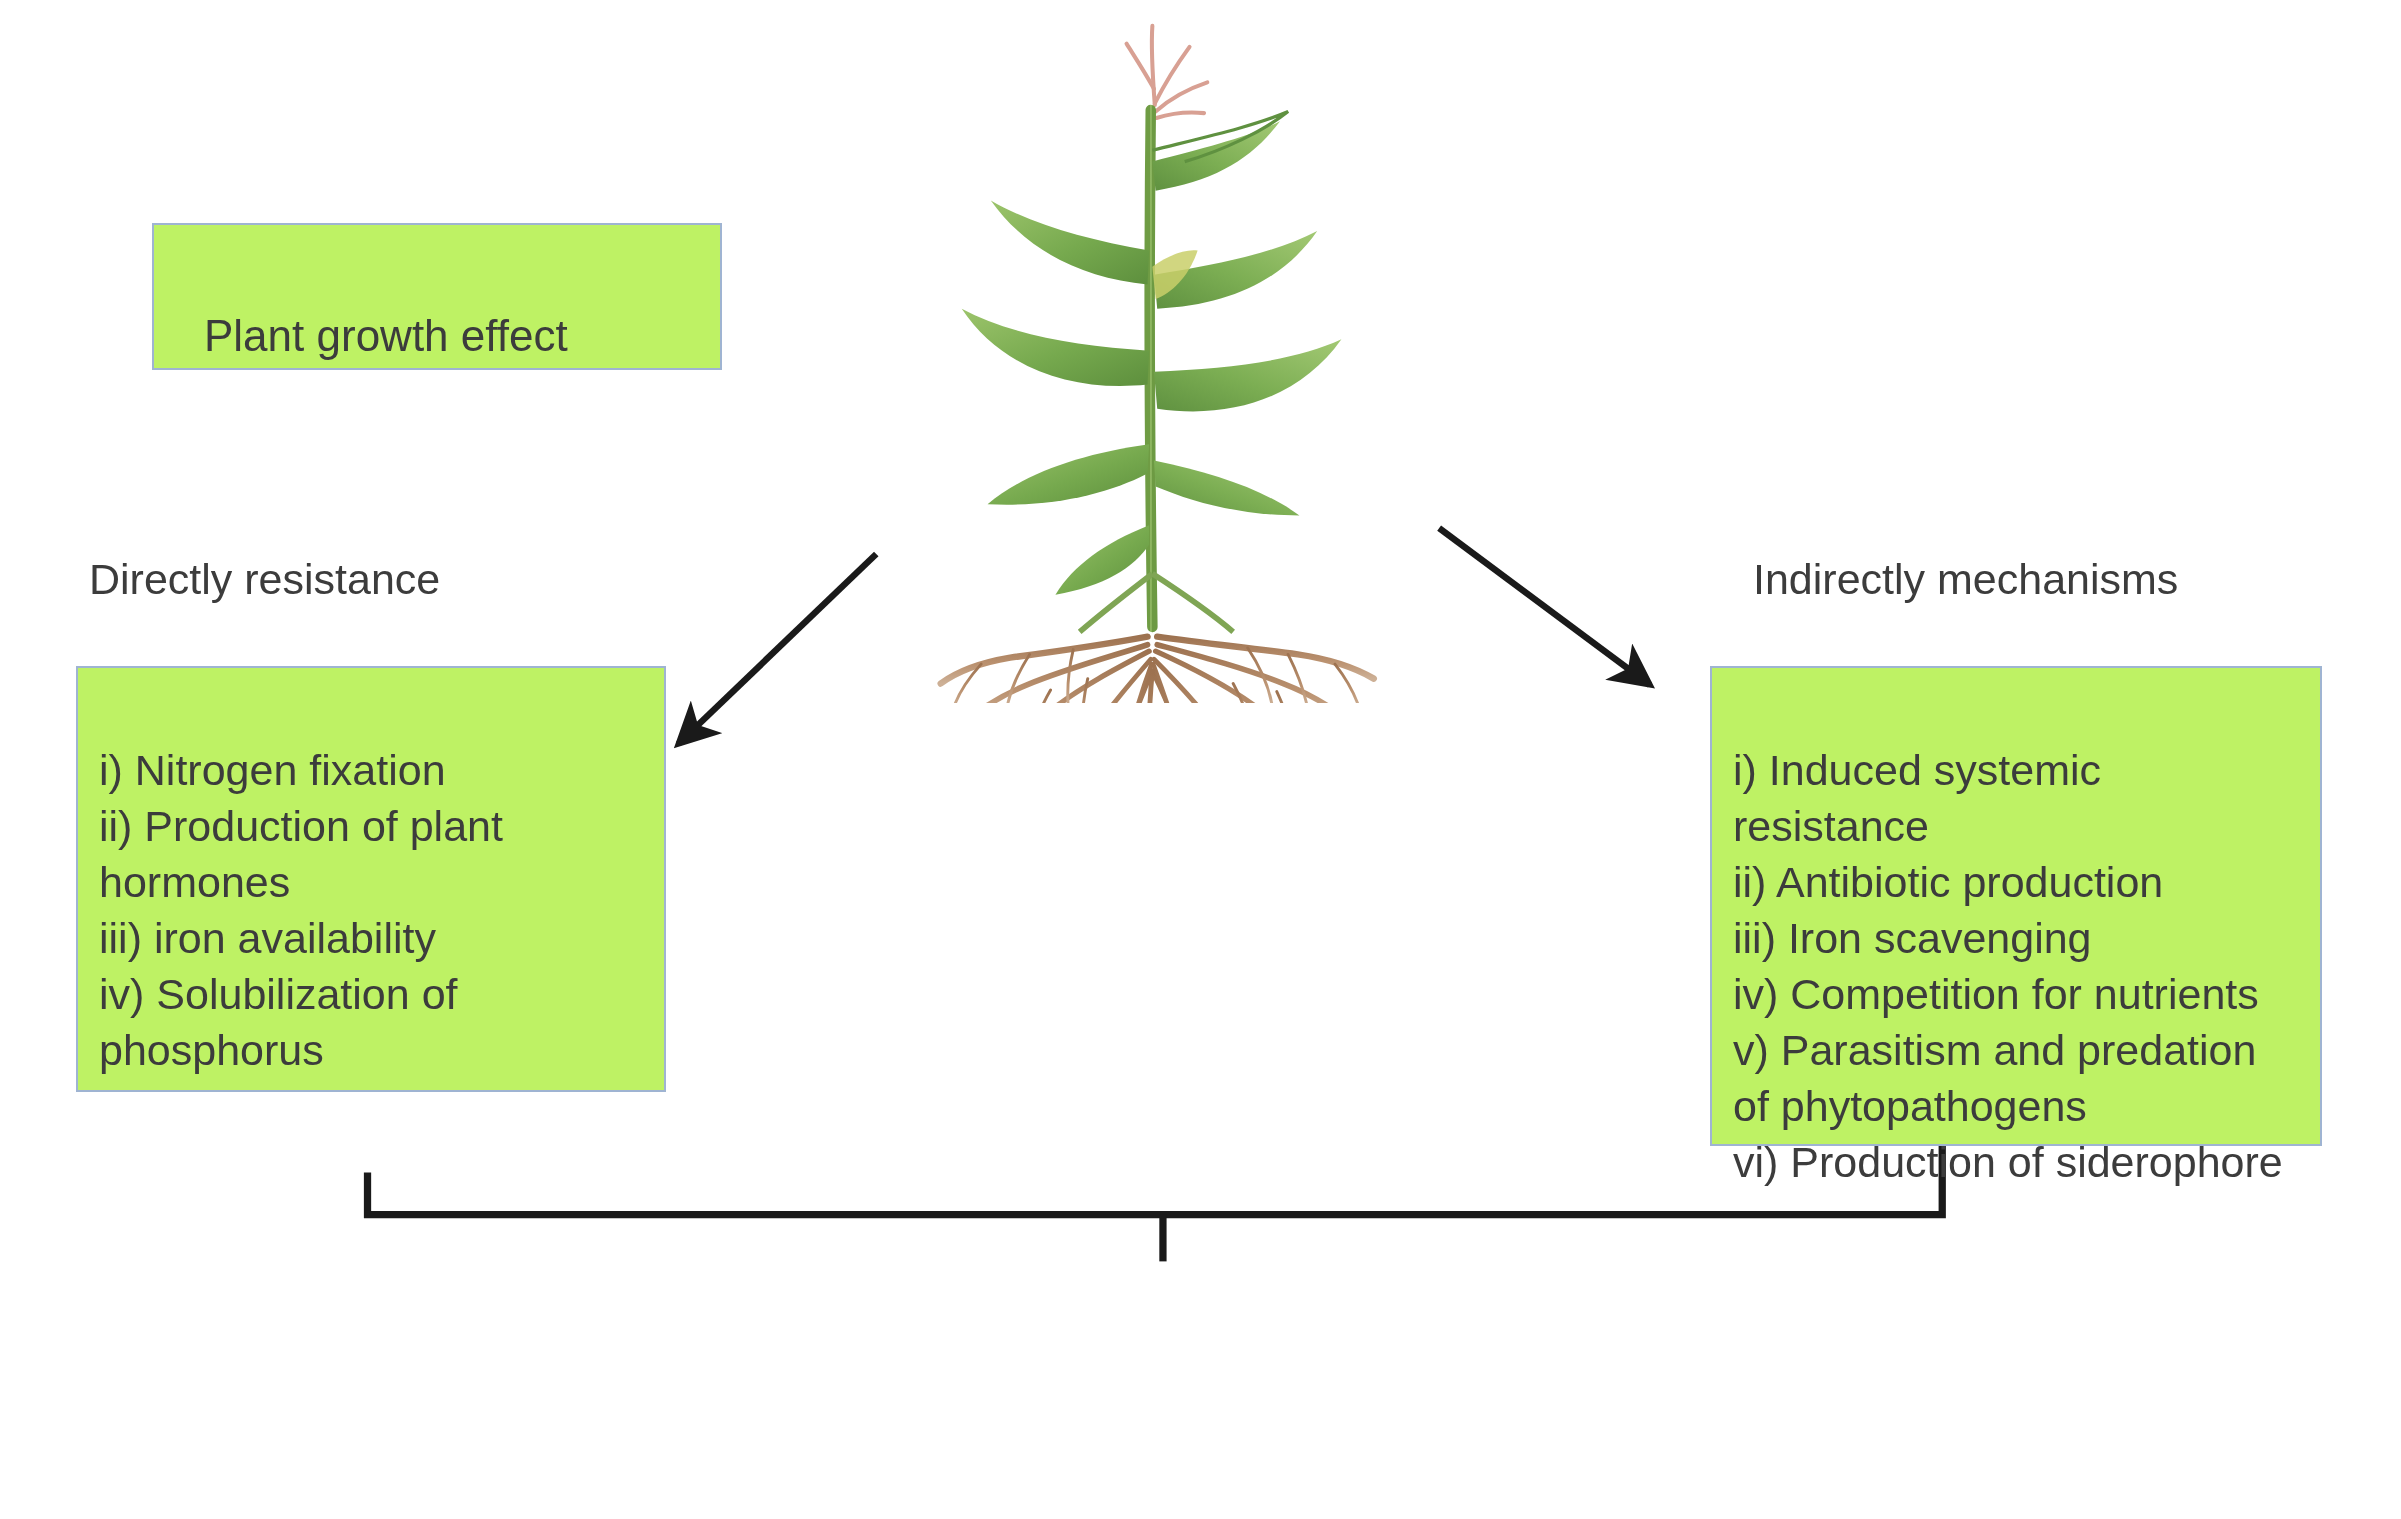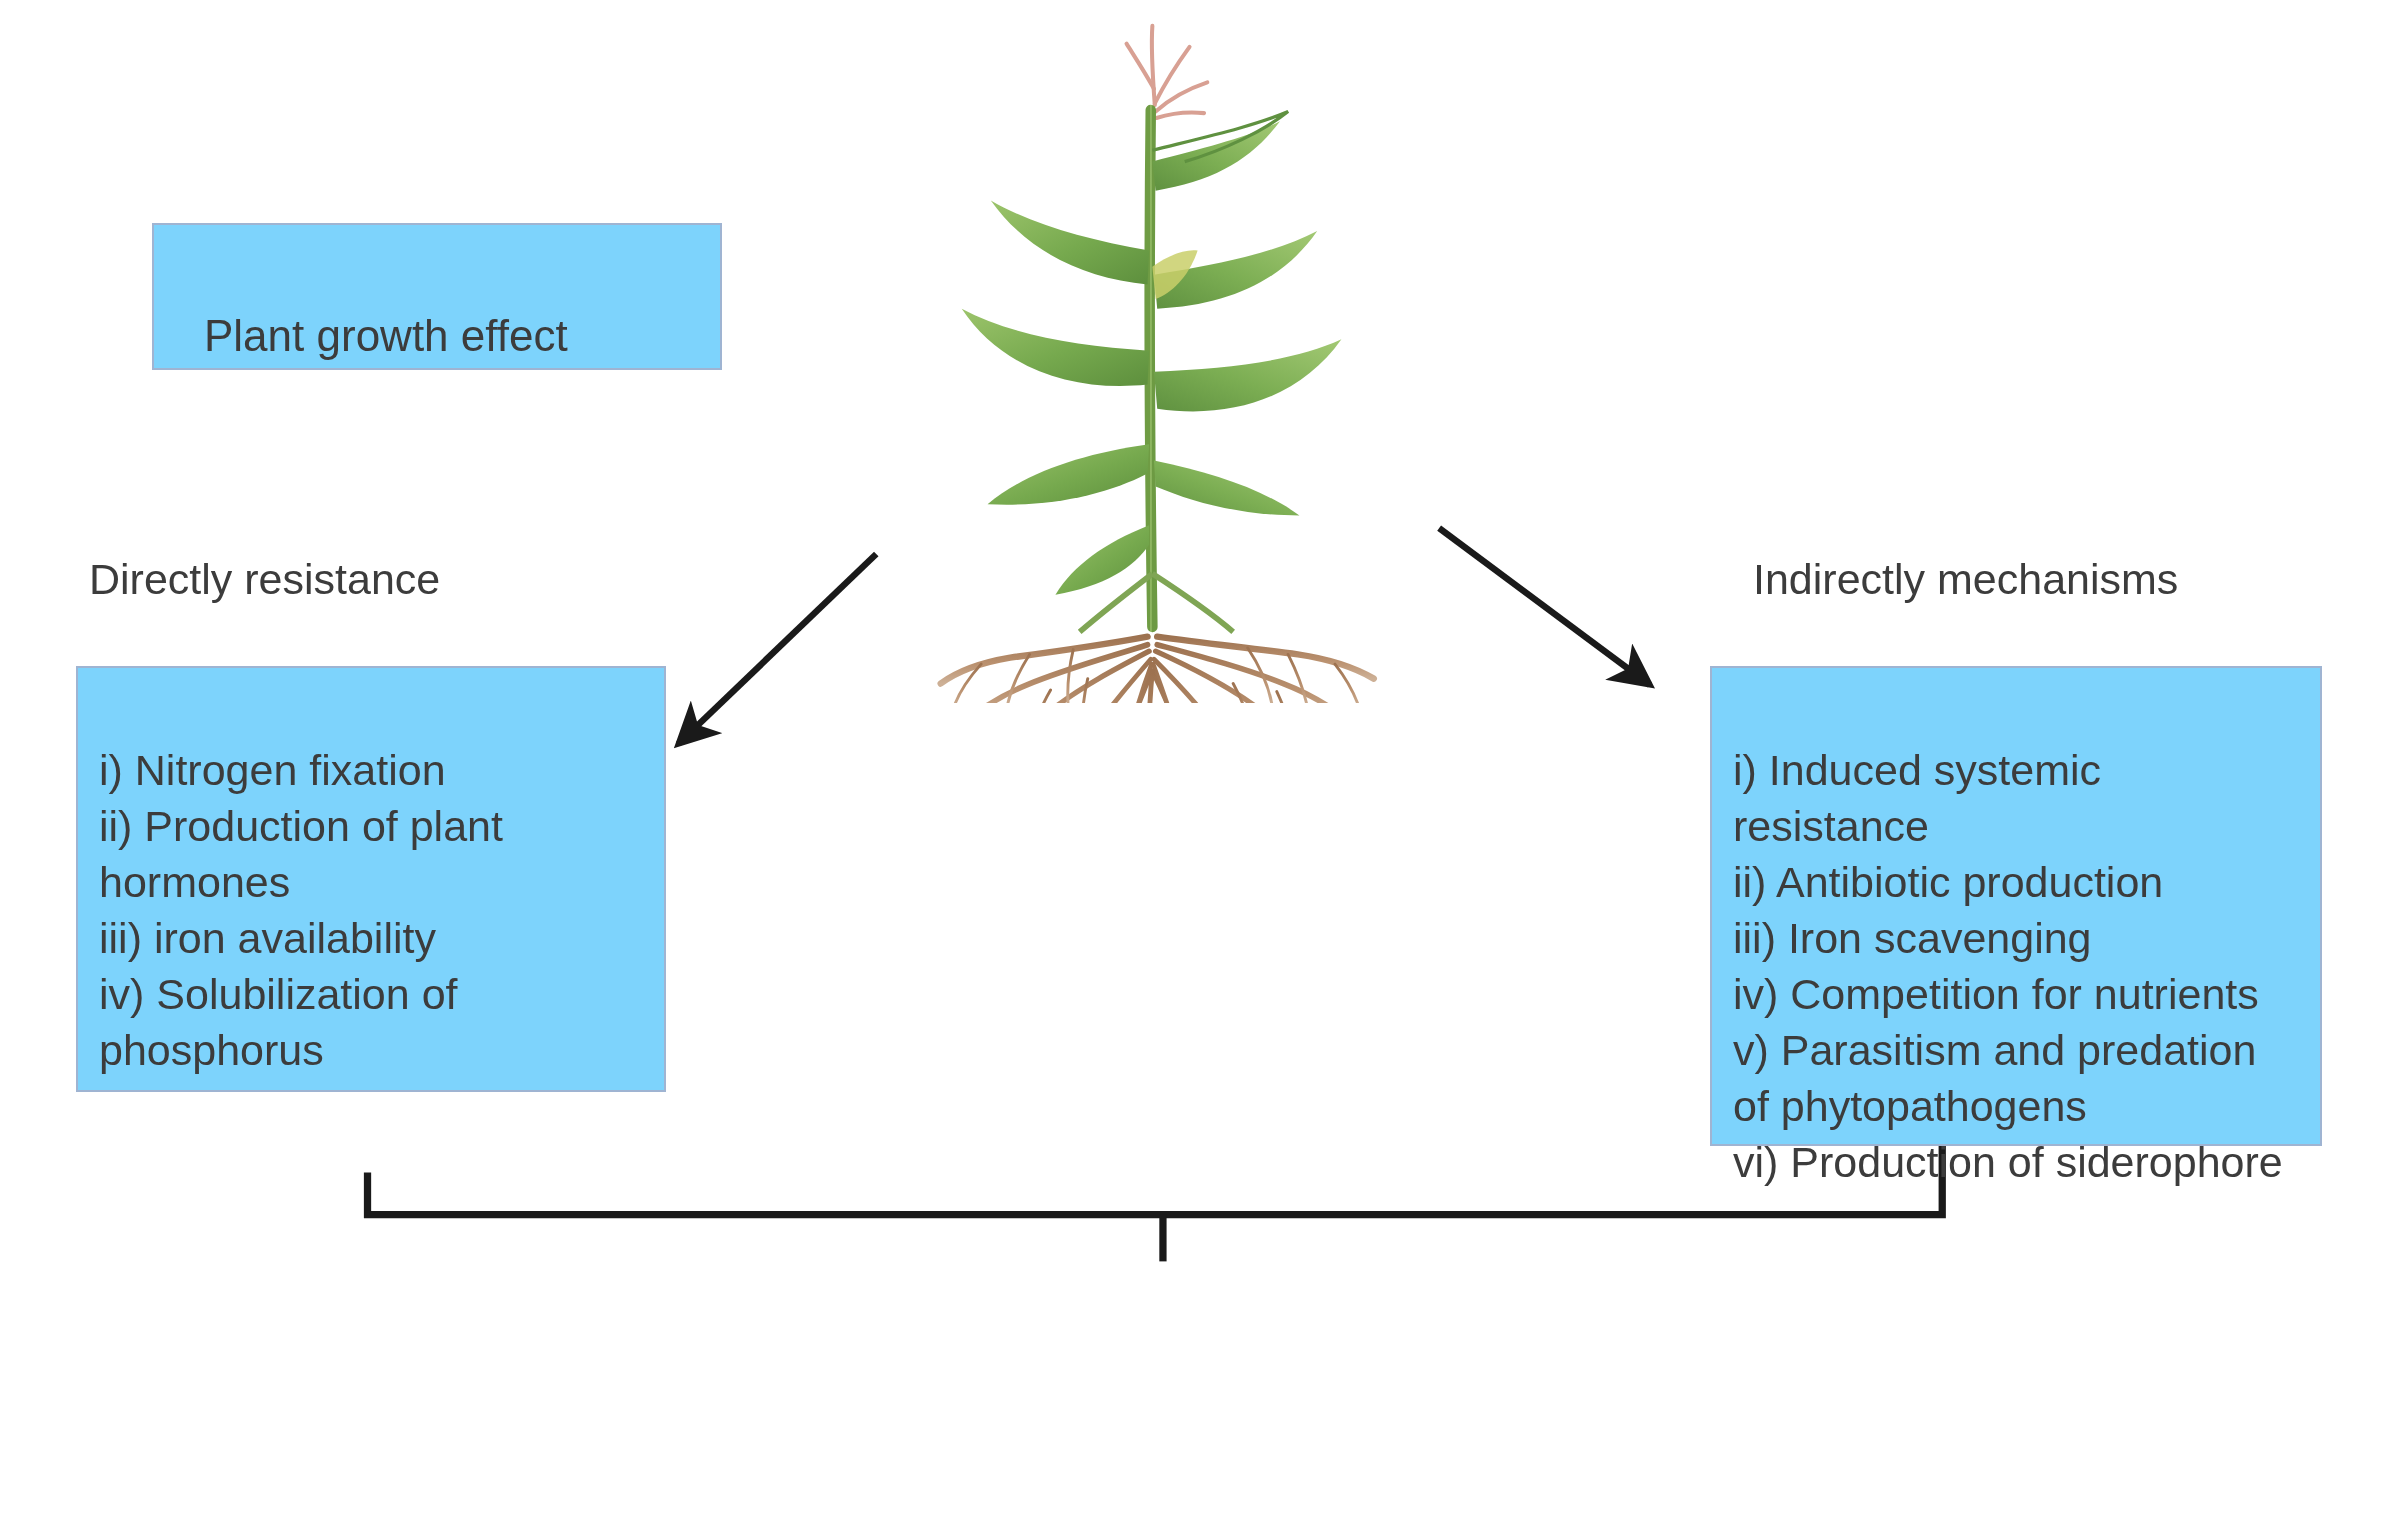--- a/index.html
+++ b/index.html
@@ -15,21 +15,21 @@
     height:1519px;
     background:#ffffff;
     overflow:hidden;
   }
   .box{
     position:absolute;
     box-sizing:border-box;
     white-space:pre-line;
   }
   .blue-box{
-    background:#7dd3fc;
+    background:#bef264;
     border:2.4px solid #9fb4d2;
     color:#3c3c3c;
   }
   .yellow-box{
     background:#f8f5d9;
     border:3.2px solid #97873a;
     color:#3c3c3c;
   }
   .title-box{
     font-size:44px;

